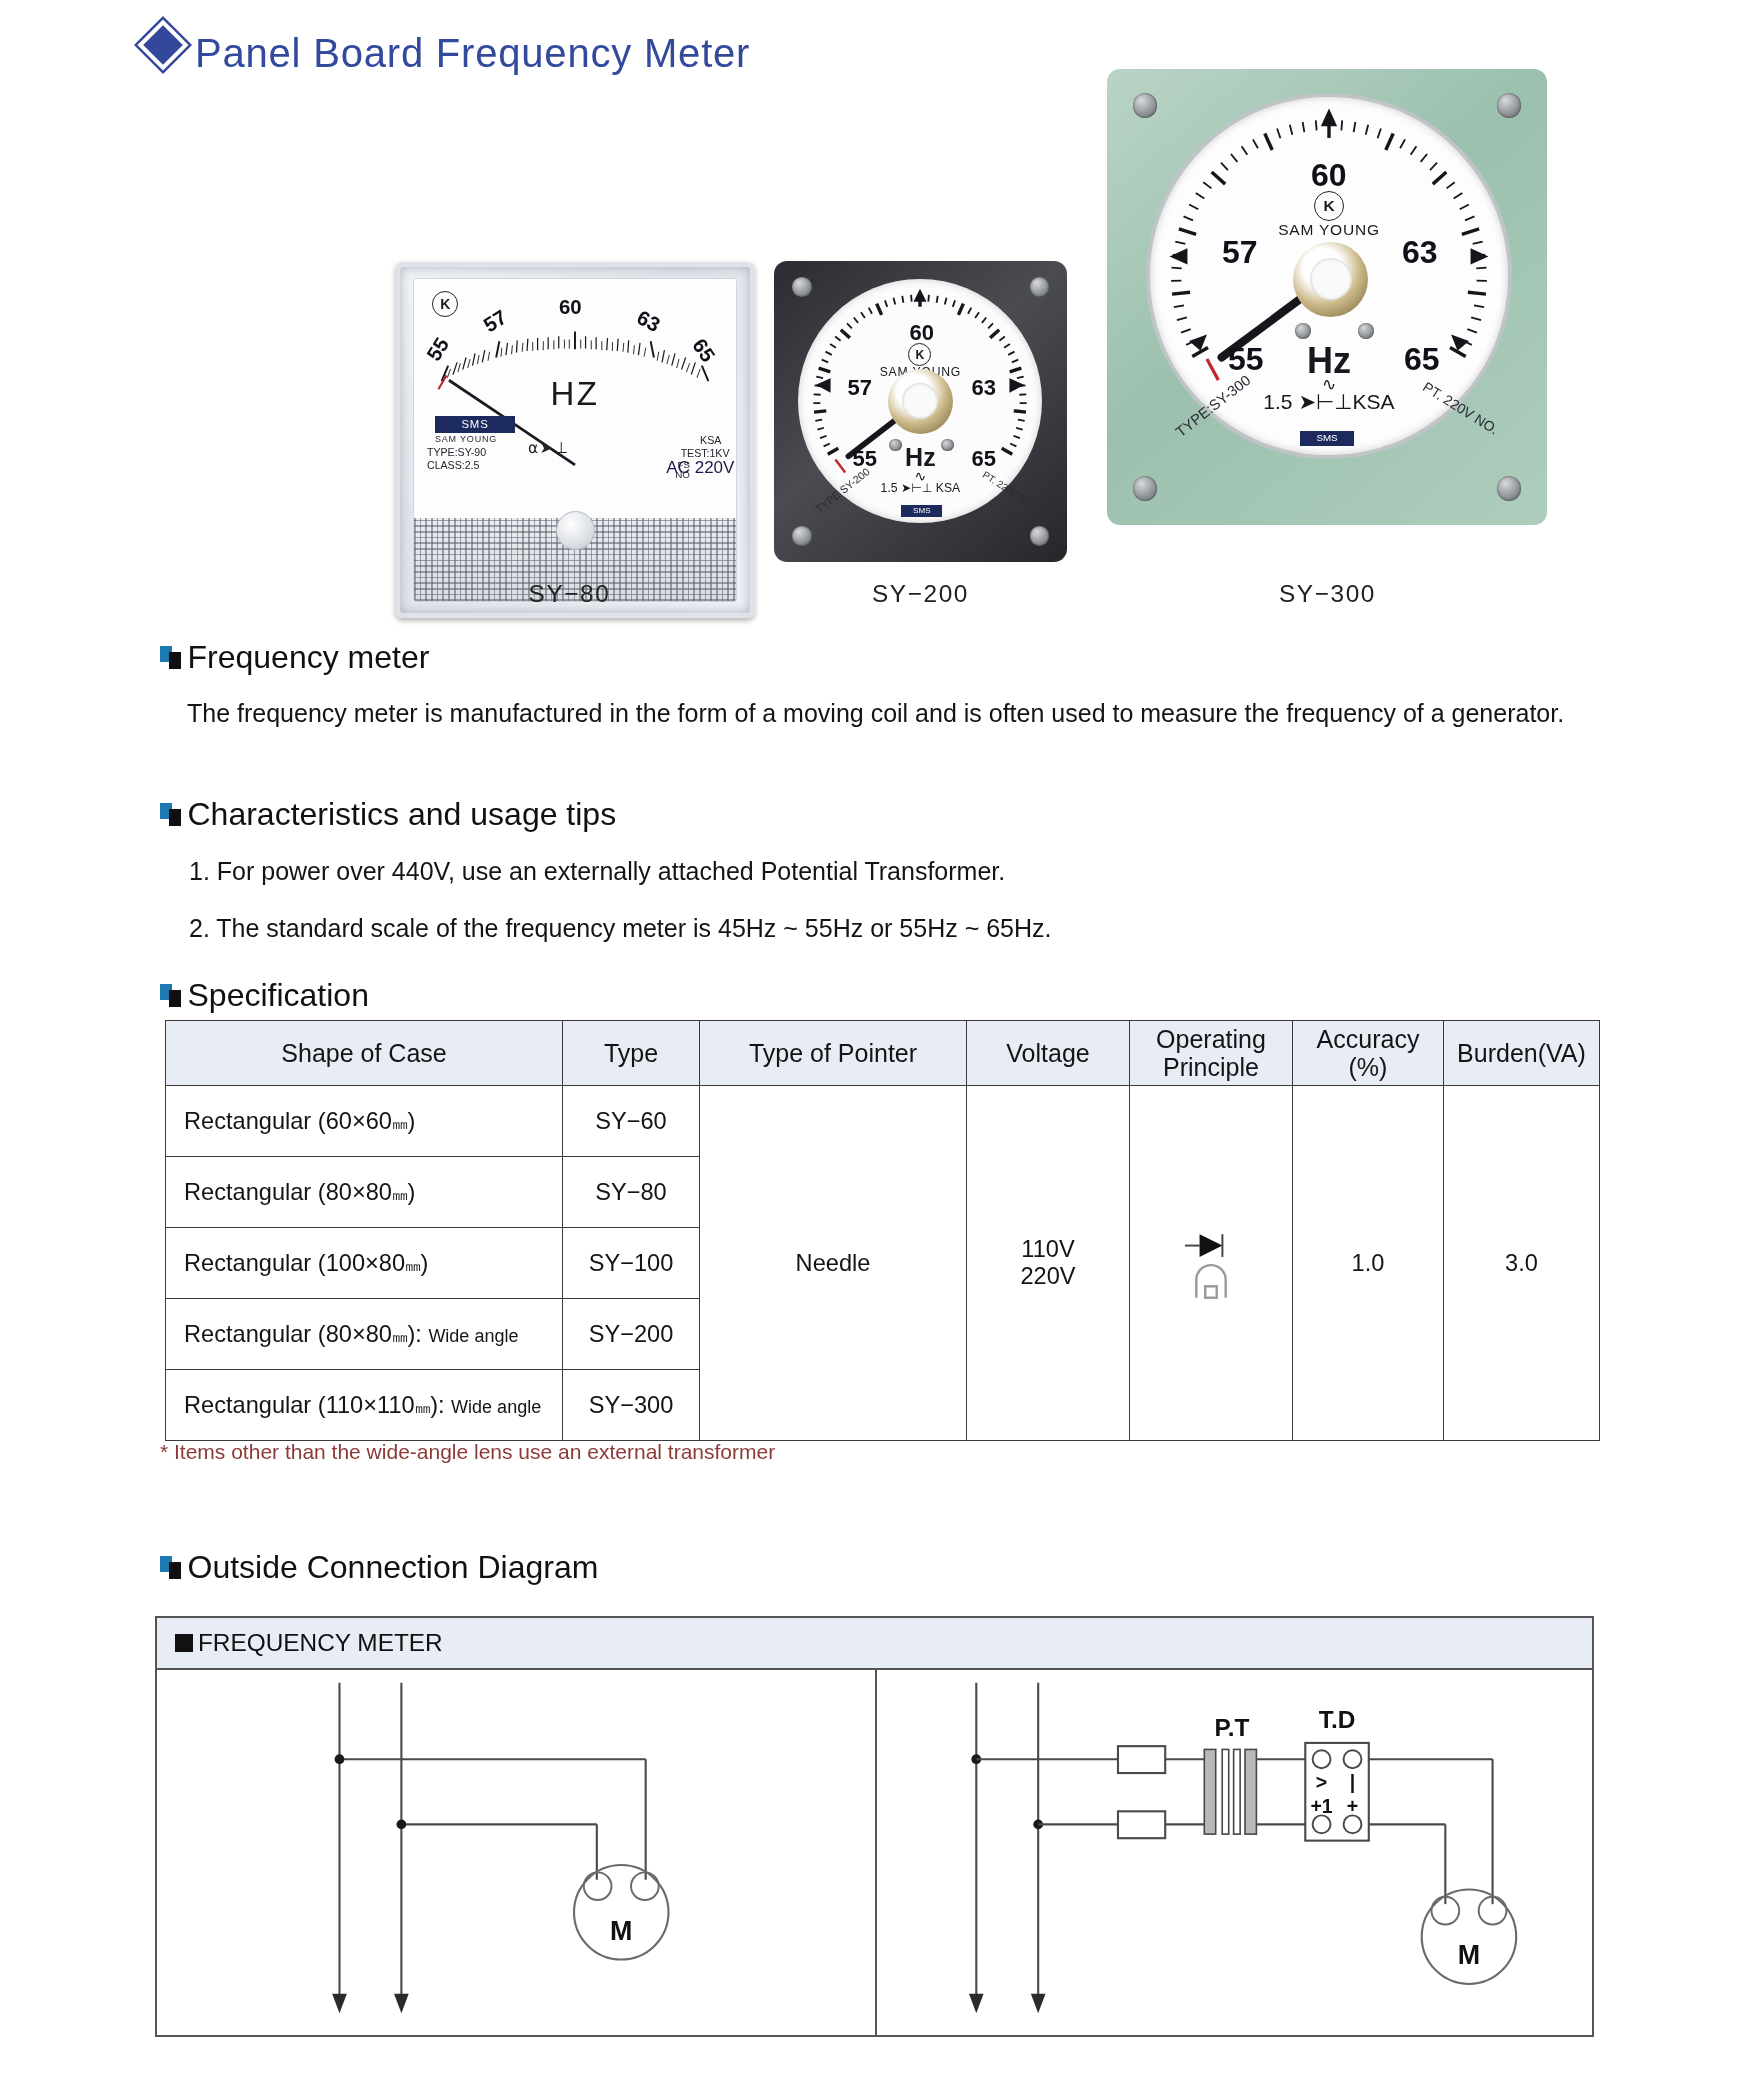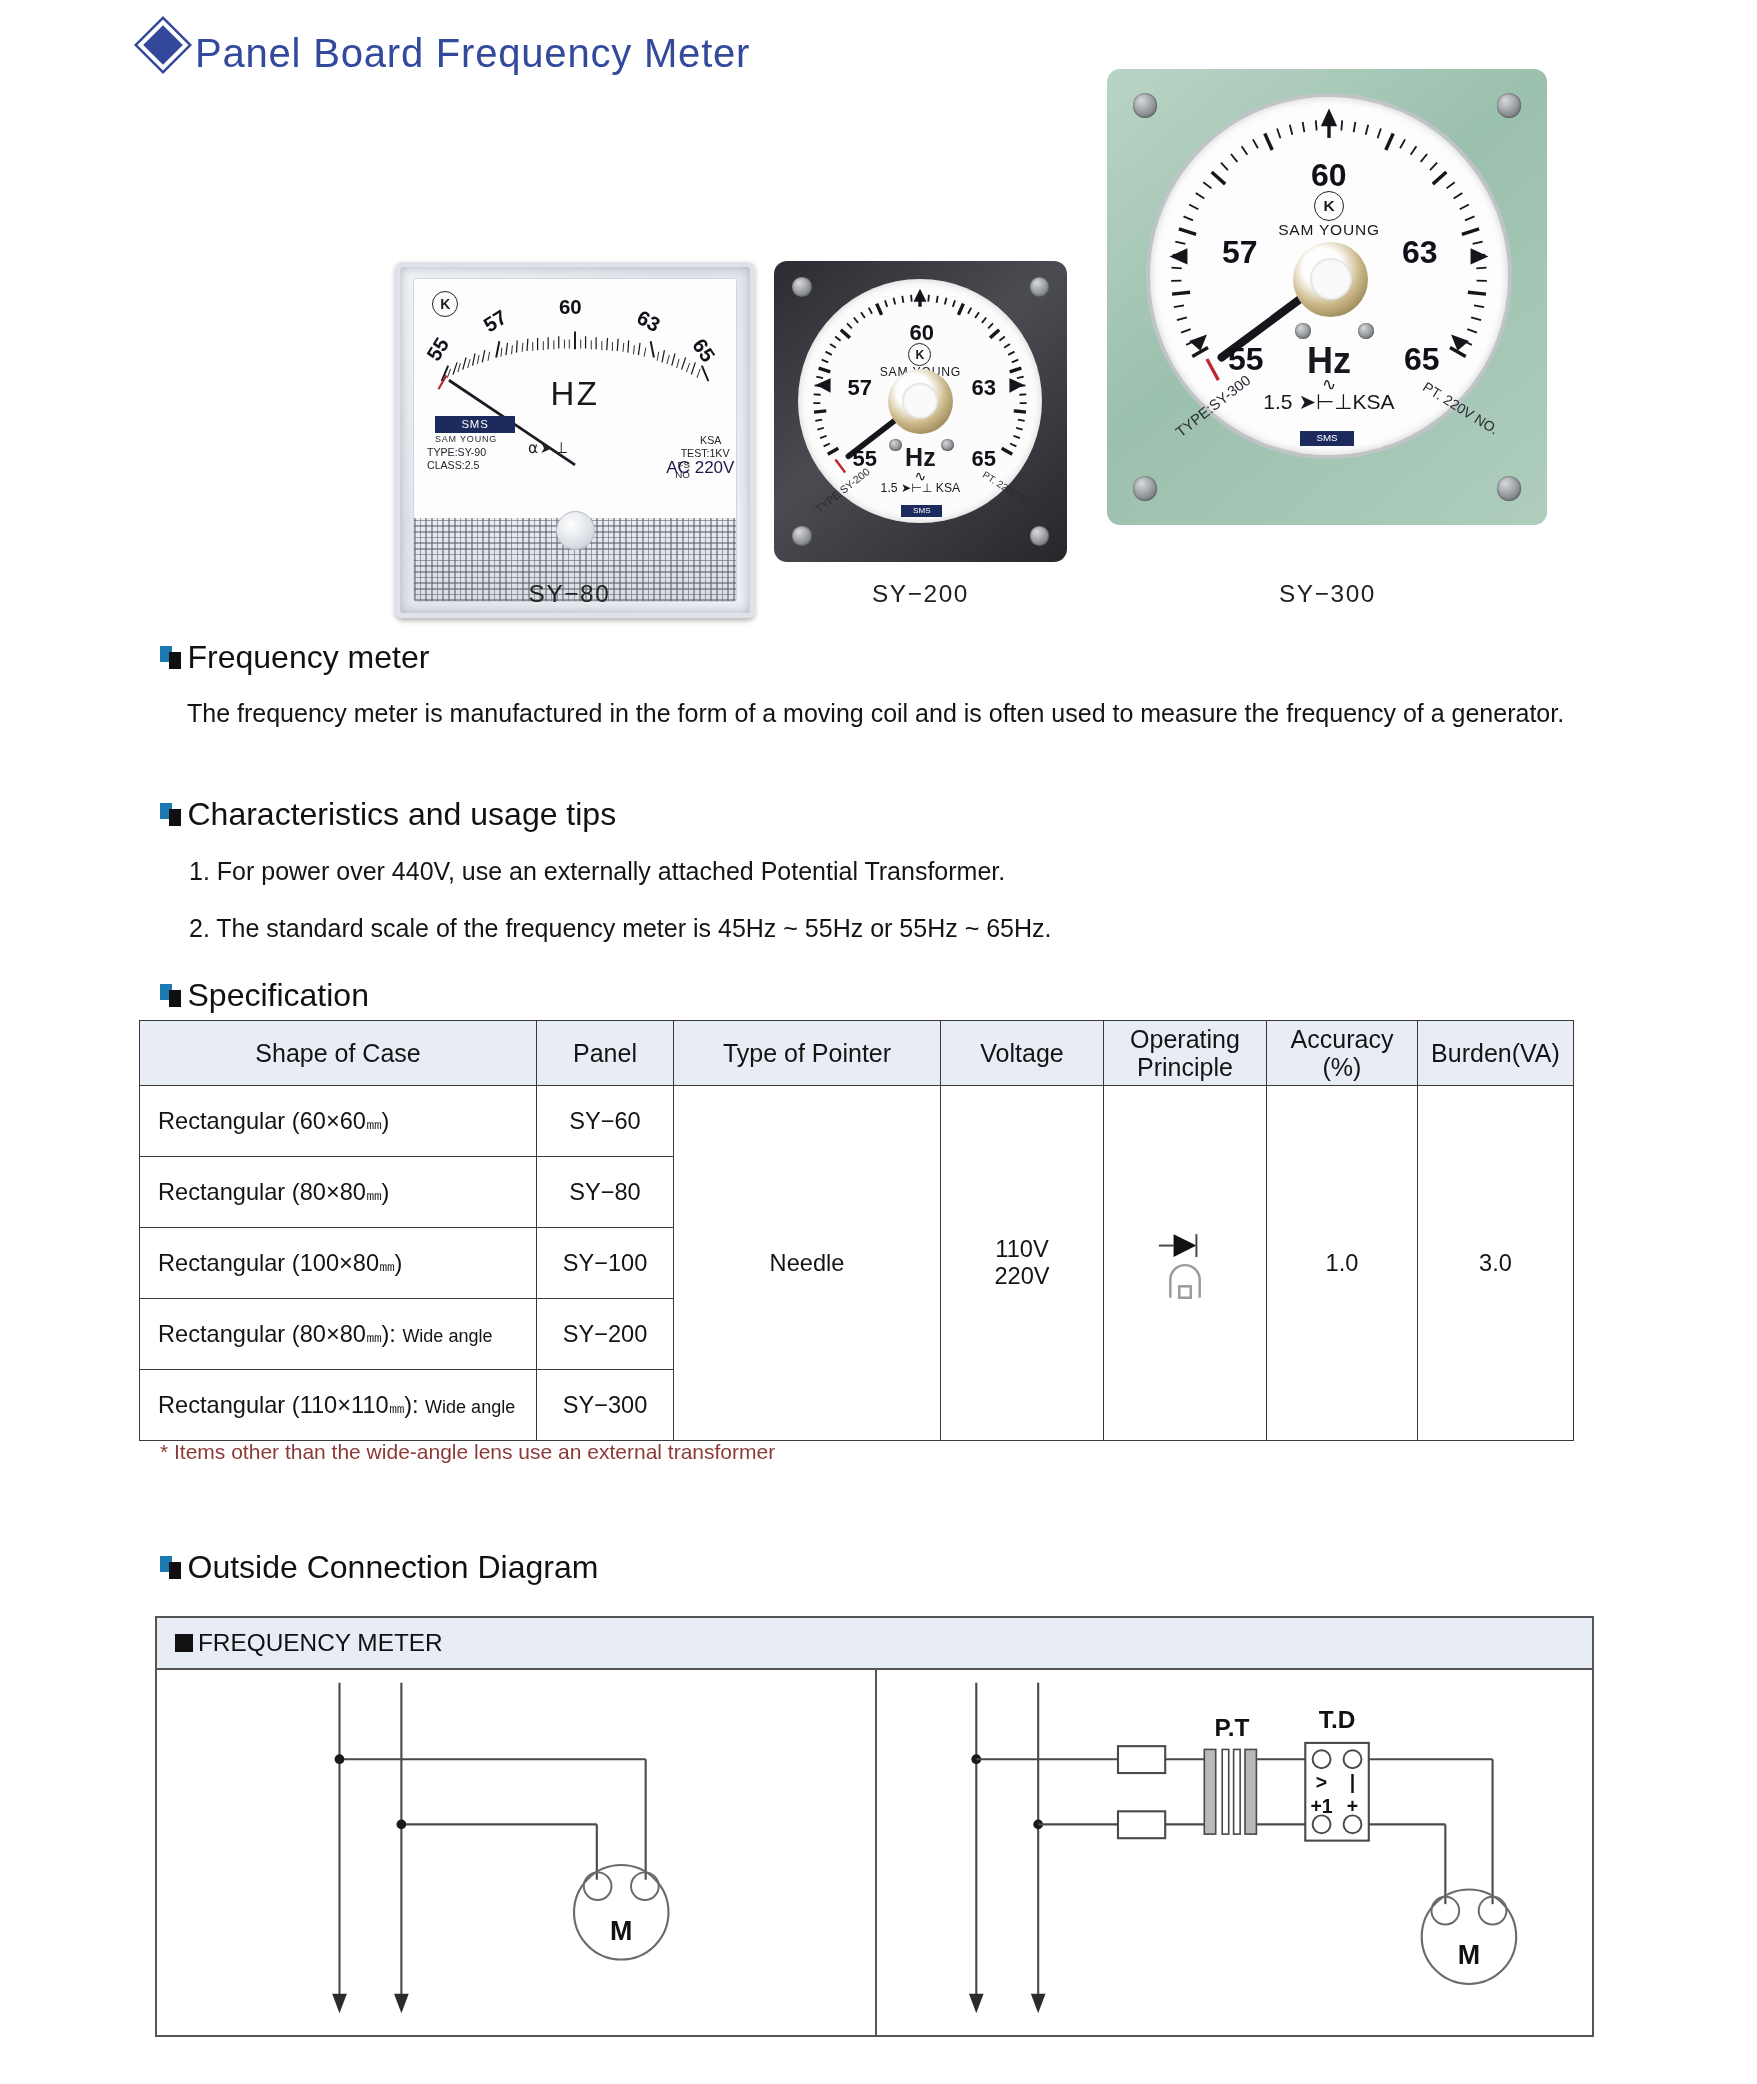--- a/index.html
+++ b/index.html
@@ -58,21 +58,21 @@
 
   
   .sec{position:absolute;display:flex;align-items:center;gap:0px;}
   .sq{display:inline-block;position:relative;width:21px;height:23px;margin-right:6.5px;}
   .sq::before{content:"";position:absolute;left:0;top:0;width:12.2px;height:16.3px;background:#1c7ab0;}
   .sq::after{content:"";position:absolute;left:9px;top:5.7px;width:12.2px;height:17px;background:#101014;}
   .sec-txt{font-size:32px;color:#111;white-space:nowrap;}
   .body-txt{position:absolute;font-size:25px;color:#141414;white-space:nowrap;}
 
   
-  .spec{position:absolute;left:139px;top:1020px;width:1435px;
+  .spec{position:absolute;left:165px;top:1020px;width:1435px;
         border-collapse:collapse;table-layout:fixed;}
   .spec th,.spec td{border:1.6px solid #3a3a3a;text-align:center;color:#141414;
         font-weight:normal;font-size:23.6px;padding:0;}
   .spec th{background:#e8ecf5;height:64px;font-size:25px;line-height:1.12;}
   .spec td{height:70px;}
   .spec td.left{text-align:left;padding-left:18px;font-size:23.6px;}
   .mm{font-size:16.3px;letter-spacing:-0.8px;}
   .wa{font-size:18px;}
   .note{position:absolute;left:160px;top:1440px;font-size:21px;color:#8c3a37;}
 
@@ -408,21 +408,21 @@
         <col style="width:137px">
         <col style="width:267px">
       <col style="width:163px">
         <col style="width:163px">
         <col style="width:151px">
         <col style="width:156px">
     </colgroup>
     <thead>
       <tr>
         <th>Shape of Case</th>
-        <th>Panel</th>
+        <th>Type</th>
         <th>Type of Pointer</th>
         <th>Voltage</th>
         <th>
           <span>Operating</span><br>
           <span>Principle</span>
         </th>
         <th>
           <span>Accuracy</span><br>
           <span>(%)</span>
         </th>

